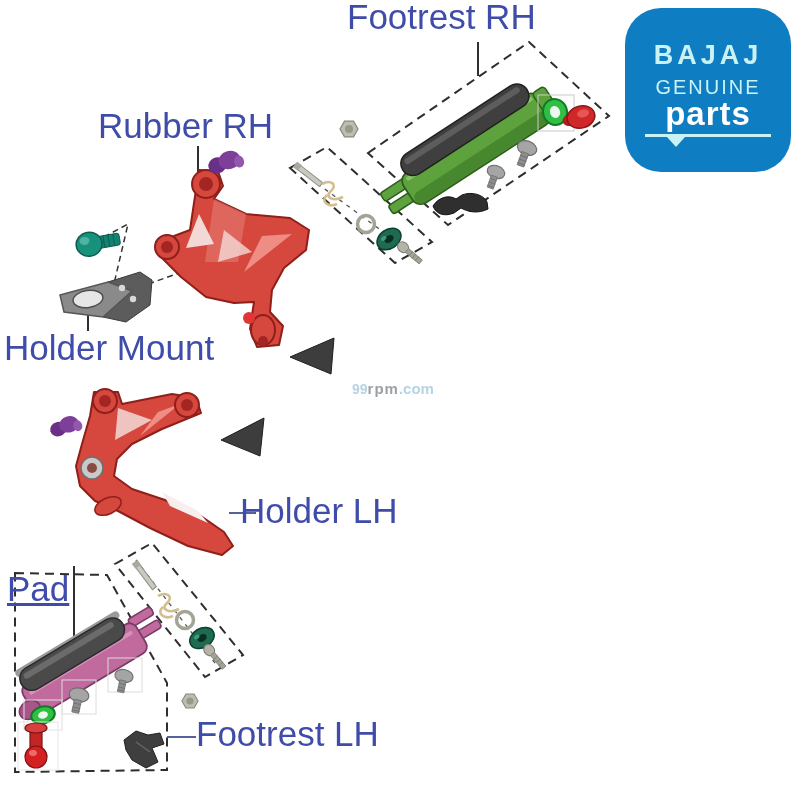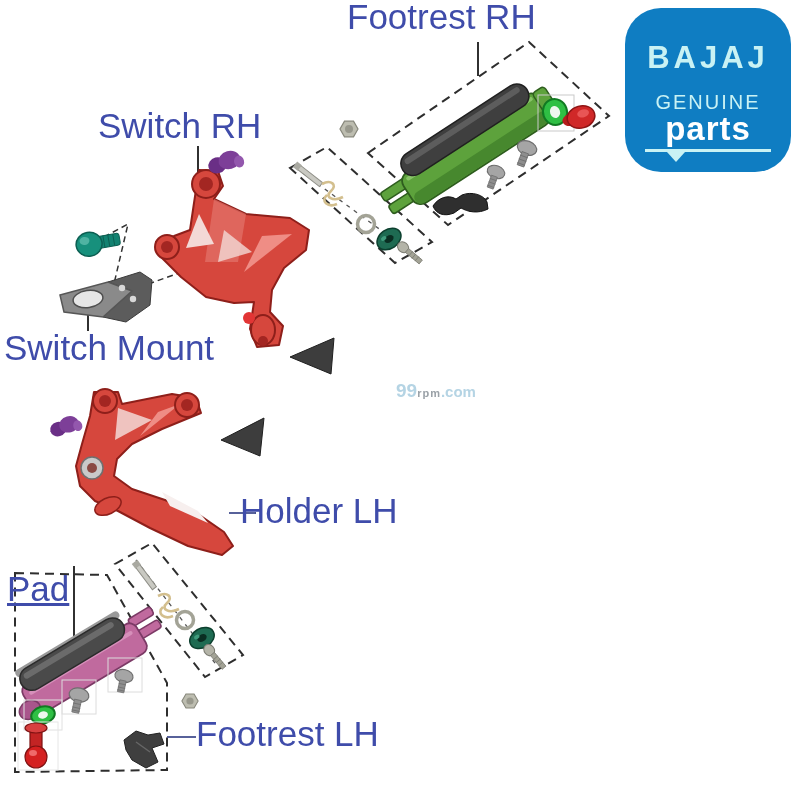--- a/index.html
+++ b/index.html
@@ -3,31 +3,31 @@
 <meta charset="utf-8">
 <style>
   html,body{margin:0;padding:0;background:#fff;}
   .stage{position:relative;width:800px;height:800px;background:#ffffff;overflow:hidden;
          font-family:"Liberation Sans",sans-serif;}
   .stage svg{position:absolute;left:0;top:0;}
   .part-label{position:absolute;color:#3f4caa;font-size:35px;line-height:40px;white-space:nowrap;}
   
   .logo{position:absolute;left:625px;top:8px;width:166px;height:164px;background:#0f7dc2;
         border-radius:36px;text-align:center;color:#c9f2f4;}
-  .logo-bajaj{margin-top:32px;font-size:31px;font-weight:bold;letter-spacing:4px;}
-  .logo-genuine{font-size:20px;letter-spacing:2px;margin-top:15px;}
+  .logo-bajaj{margin-top:32px;font-size:27px;font-weight:bold;letter-spacing:4px;}
+  .logo-genuine{font-size:20px;letter-spacing:2px;margin-top:5px;}
   .logo-parts{font-size:33px;font-weight:bold;color:#ffffff;margin-top:-4px;letter-spacing:1px;}
   .logo-underline{position:relative;margin:1px auto 0;width:126px;height:3px;background:#c9f2f4;}
   .logo-arrow{position:absolute;left:22px;top:3px;width:0;height:0;
               border-left:9px solid transparent;border-right:9px solid transparent;
               border-top:10px solid #c9f2f4;}
   
   .watermark{position:absolute;left:352px;top:380px;white-space:nowrap;}
-  .wm-num{color:#b5d4e4;font-size:19px;font-weight:bold;margin-left:44px;}
-  .wm-rpm{color:#9aa1a7;font-size:11px;font-weight:bold;letter-spacing:1px;}
+  .wm-num{color:#b5d4e4;font-size:14px;font-weight:bold;}
+  .wm-rpm{color:#9aa1a7;font-size:15px;font-weight:bold;letter-spacing:1px;}
   .wm-com{color:#b5d4e4;font-size:15px;font-weight:bold;}
 </style>
 </head>
 <body>
 
 <div class="stage">
 
 <svg width="800" height="800" viewBox="0 0 800 800">
 
   <path d="M368,153 L529,42 L609,116 L448,225 Z" fill="none" stroke="#2e2e2e" stroke-width="2" stroke-dasharray="9 6"></path>
@@ -221,22 +221,22 @@
   <path d="M124,740 L136,731 L148,735 L160,733 L164,744 L152,748 L158,762 L146,768 L132,760 L126,750 Z" fill="#3f3f3f" stroke="#222" stroke-width="1"></path>
   <path d="M136,742 L150,752" stroke="#666" stroke-width="1.5"></path>
 
   <g transform="translate(190,701) scale(0.9)">
     <polygon points="9,0 4.5,7.8 -4.5,7.8 -9,0 -4.5,-7.8 4.5,-7.8" fill="#bdbdb0" stroke="#87877b" stroke-width="1.2"></polygon>
     <circle r="4" fill="#98988c"></circle>
   </g>
 </svg>
 
 <div class="part-label" style="left:347px;top:-3px;">Footrest RH</div>
-<div class="part-label" style="left:98px;top:106px;">Switch RH</div>
-<div class="part-label" style="left:4px;top:328px;">Switch Mount</div>
+<div class="part-label" style="left:98px;top:106px;">Rubber RH</div>
+<div class="part-label" style="left:4px;top:328px;">Holder Mount</div>
 <div class="part-label" style="left:240px;top:491px;">Holder LH</div>
 <div class="part-label" style="left:7px;top:569px;text-decoration:underline;">Pad</div>
 <div class="part-label" style="left:196px;top:714px;">Footrest LH</div>
 
 <div class="logo">
   <div class="logo-bajaj">BAJAJ</div>
   <div class="logo-genuine">GENUINE</div>
   <div class="logo-parts">parts</div>
   <div class="logo-underline">
     <div class="logo-arrow"></div>

